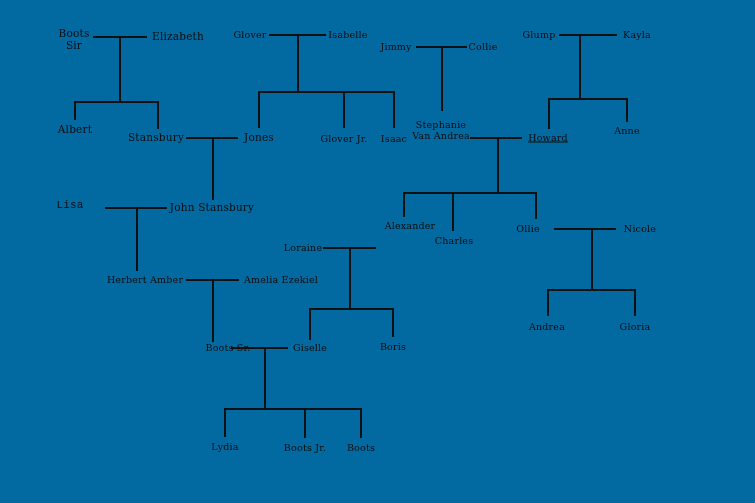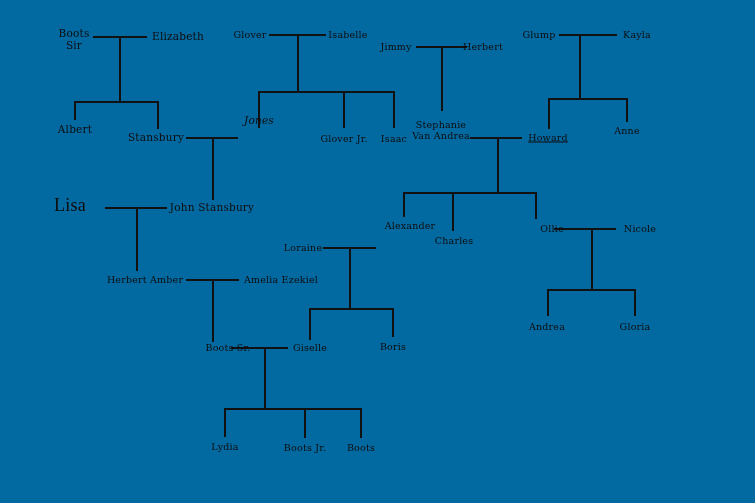--- a/index.html
+++ b/index.html
@@ -19,21 +19,21 @@
     position: absolute;
     color: #0d0d0d;
     font-family: "DejaVu Serif", "Liberation Serif", serif;
     font-size: 9.5px;
     line-height: 11px;
     white-space: pre;
     letter-spacing: 0.2px;
   }
   .person.center   { transform: translate(-50%, -50%); text-align: center; }
   .person.sz-md { font-size: 10.5px; line-height: 12px; }
-  .person.sz-lg { font-size: 18px; line-height: 17px; font-family: Liberation Serif, serif; }
+  .person.sz-lg { font-size: 11px; line-height: 17px; font-family: Liberation Mono, monospace; }
   .edge {
     position: absolute;
     background: #111111;
   }
   .edge.h { height: 2px; }
   .edge.v { width: 2px; }
 </style>
 </head>
 <body>
 
@@ -85,36 +85,36 @@
       <div class="edge v" style="left: 224px; top: 408px; height: 29px; background: rgb(17, 17, 17);"></div>
       <div class="edge v" style="left: 304px; top: 408px; height: 30px; background: rgb(17, 17, 17);"></div>
       <div class="edge v" style="left: 360px; top: 408px; height: 30px; background: rgb(17, 17, 17);"></div>
     </div>
   <div id="person-layer">
       <div class="person center sz-md" style="left: 74px; top: 39px; color: rgb(13, 13, 13);">Boots
 Sir</div>
       <div class="person center sz-md" style="left: 178px; top: 36px; color: rgb(13, 13, 13);">Elizabeth</div>
       <div class="person center sz-md" style="left: 75px; top: 129px; color: rgb(13, 13, 13);">Albert</div>
       <div class="person center sz-md" style="left: 156px; top: 137px; color: rgb(13, 13, 13);">Stansbury</div>
-      <div class="person center sz-md" style="left: 259px; top: 120px; color: rgb(13, 13, 13); font-style: italic;">Jones</div>
+      <div class="person center sz-md" style="left: 259px; top: 137px; color: rgb(13, 13, 13);">Jones</div>
       <div class="person center " style="left: 250px; top: 34px; color: rgb(13, 13, 13);">Glover</div>
       <div class="person center " style="left: 348px; top: 34px; color: rgb(13, 13, 13);">Isabelle</div>
       <div class="person center " style="left: 344px; top: 138px; color: rgb(13, 13, 13);">Glover Jr.</div>
       <div class="person center " style="left: 394px; top: 138px; color: rgb(13, 13, 13);">Isaac</div>
       <div class="person center " style="left: 396px; top: 46px; color: rgb(13, 13, 13);">Jimmy</div>
-      <div class="person center " style="left: 483px; top: 46px; color: rgb(13, 13, 13);">Herbert</div>
+      <div class="person center " style="left: 483px; top: 46px; color: rgb(13, 13, 13);">Collie</div>
       <div class="person center " style="left: 441px; top: 130px; color: rgb(13, 13, 13);">Stephanie
 Van Andrea</div>
       <div class="person center " style="left: 539px; top: 34px; color: rgb(13, 13, 13);">Glump</div>
       <div class="person center " style="left: 637px; top: 34px; color: rgb(13, 13, 13);">Kayla</div>
       <div class="person center " style="left: 548px; top: 137px; color: rgb(13, 13, 13); text-decoration: underline;">Howard</div>
       <div class="person center " style="left: 627px; top: 130px; color: rgb(13, 13, 13);">Anne</div>
       <div class="person center " style="left: 410px; top: 225px; color: rgb(13, 13, 13);">Alexander</div>
       <div class="person center " style="left: 454px; top: 240px; color: rgb(13, 13, 13);">Charles</div>
-      <div class="person center " style="left: 552px; top: 228px; color: rgb(13, 13, 13);">Ollie</div>
+      <div class="person center " style="left: 528px; top: 228px; color: rgb(13, 13, 13);">Ollie</div>
       <div class="person center " style="left: 640px; top: 228px; color: rgb(13, 13, 13);">Nicole</div>
       <div class="person center " style="left: 547px; top: 326px; color: rgb(13, 13, 13);">Andrea</div>
       <div class="person center " style="left: 635px; top: 326px; color: rgb(13, 13, 13);">Gloria</div>
       <div class="person center sz-lg" style="left: 70px; top: 205px; color: rgb(13, 13, 13);">Lisa</div>
       <div class="person center sz-md" style="left: 212px; top: 207px; color: rgb(13, 13, 13);">John Stansbury</div>
       <div class="person center " style="left: 145px; top: 279px; color: rgb(13, 13, 13);">Herbert Amber</div>
       <div class="person center " style="left: 281px; top: 279px; color: rgb(13, 13, 13);">Amelia Ezekiel</div>
       <div class="person center " style="left: 303px; top: 247px; color: rgb(13, 13, 13);">Loraine</div>
       <div class="person center " style="left: 393px; top: 346px; color: rgb(13, 13, 13);">Boris</div>
       <div class="person center " style="left: 206px; top: 347px; color: rgb(13, 13, 13); padding-left: 44px;">Boots Sr.</div>

